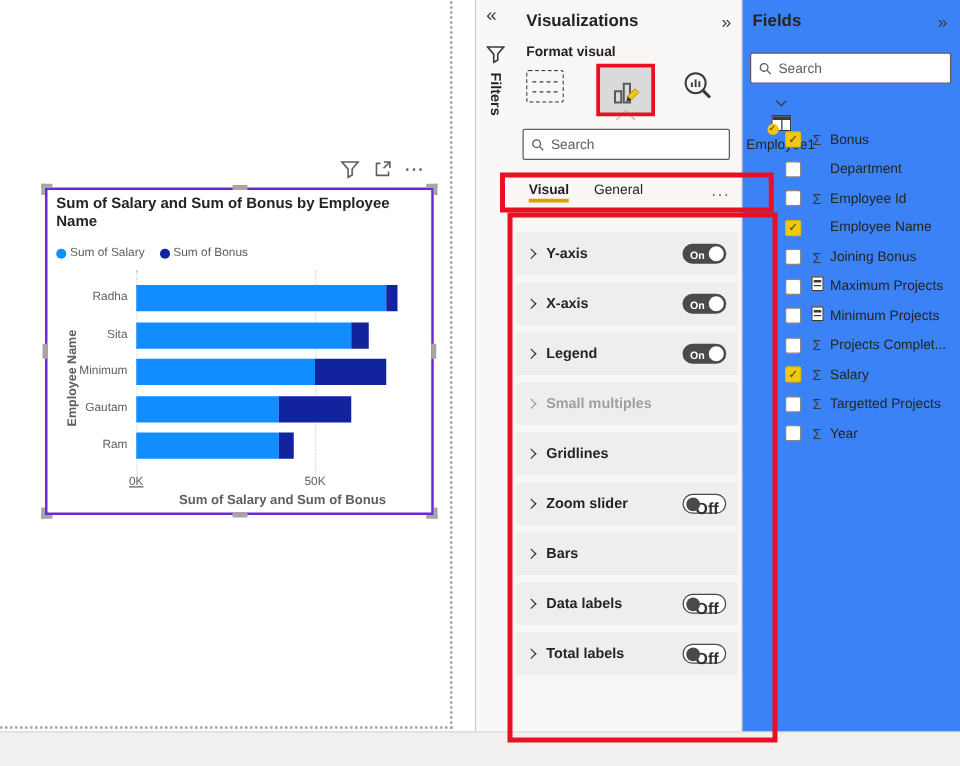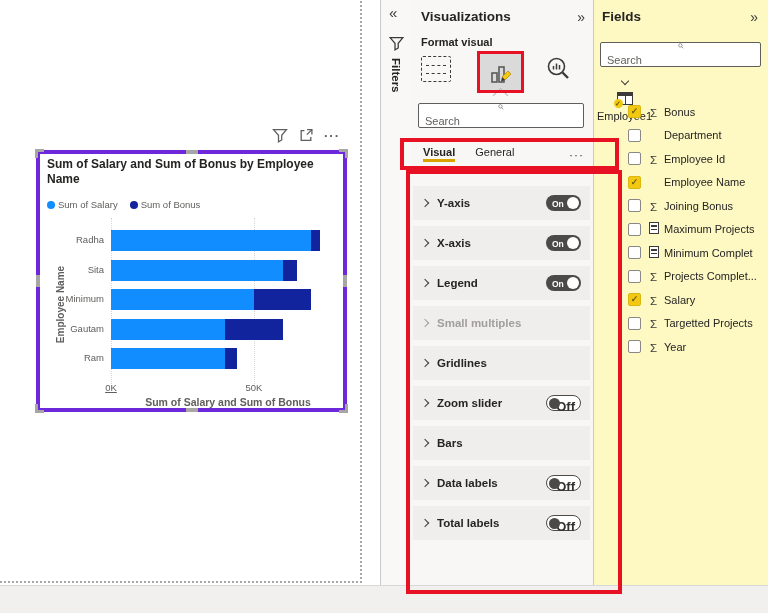--- a/index.html
+++ b/index.html
@@ -7,21 +7,21 @@
               font-family:"Liberation Sans", sans-serif; color:#252423; }
   #stage { position:relative; width:768px; height:613px; background:#fff; }
 
   
   #canvas { position:absolute; left:0; top:0; width:381px; height:585px; background:#fff; }
   #page-outline { position:absolute; left:-4px; top:-4px; width:366px; height:587px;
                   border-right:2px dotted #a9a7a5; border-bottom:2px dotted #a9a7a5; }
 
   
   #chart { position:absolute; left:36px; top:150px; width:311px; height:262px;
-           background:#fff; border:4px solid #6d28d9; }
+           background:#fff; border:2px solid #6d28d9; }
   .h-corner { position:absolute; width:9px; height:9px; }
   .h-tl { top:-5px; left:-5px; border-top:3px solid #a8a6a4; border-left:3px solid #a8a6a4; }
   .h-tr { top:-5px; right:-5px; border-top:3px solid #a8a6a4; border-right:3px solid #a8a6a4; }
   .h-bl { bottom:-5px; left:-5px; border-bottom:3px solid #a8a6a4; border-left:3px solid #a8a6a4; }
   .h-br { bottom:-5px; right:-5px; border-bottom:3px solid #a8a6a4; border-right:3px solid #a8a6a4; }
   .h-mt { position:absolute; top:-4px; left:50%; margin-left:-6px; width:12px; height:4px; background:#a8a6a4; }
   .h-mb { position:absolute; bottom:-4px; left:50%; margin-left:-6px; width:12px; height:4px; background:#a8a6a4; }
   .h-ml { position:absolute; left:-4px; top:50%; margin-top:-6px; width:4px; height:12px; background:#a8a6a4; }
   .h-mr { position:absolute; right:-4px; top:50%; margin-top:-6px; width:4px; height:12px; background:#a8a6a4; }
 
@@ -70,21 +70,21 @@
   #build-icon::before { content:""; position:absolute; left:4px; right:4px; top:8px;
                         border-top:1.4px dashed #3b3a39; }
   #build-icon::after { content:""; position:absolute; left:4px; right:4px; top:16px;
                        border-top:1.4px dashed #3b3a39; }
   #format-icon { position:absolute; left:69px; top:54px; width:42px; height:38px;
                  background:#dadada; display:flex; align-items:center; justify-content:center; }
   #analytics-icon { position:absolute; left:135px; top:56px; }
   #tab-notch { position:absolute; left:84px; top:90px; width:11px; height:11px; background:#f8f7f6;
                border-top:1px solid #b5b3b1; border-left:1px solid #b5b3b1; transform:rotate(45deg); }
   .searchbox { position:absolute; height:25px; background:#fff; border:1px solid #605e5c;
-               border-radius:2px; display:flex; align-items:center; padding:0 6px; gap:5px;flex-direction:column; }
+               border-radius:2px; display:flex; align-items:center; padding:0 6px; gap:5px; }
   .searchbox input { border:none; outline:none; background:transparent; width:100%;
                      font-size:11px; font-family:"Liberation Sans", sans-serif; color:#252423; }
   .searchbox input::placeholder { color:#605e5c; }
   #viz-search { left:7px; top:103px; width:166px; }
   #viz-tabs { position:absolute; left:12px; top:146px; display:flex; gap:20px; }
   .tab { font-size:11px; position:relative; padding-bottom:4px; }
   .tab.selected { font-weight:700; }
   .tab.selected::after { content:""; position:absolute; left:0; right:0; bottom:0;
                          height:3px; background:#D8A200; }
   #tabs-more { position:absolute; left:158px; top:148px; font-size:12px; color:#3b3a39; letter-spacing:1px; }
@@ -102,21 +102,21 @@
   .toggle.on { background:#4c4a48; }
   .toggle.on .tg-txt { position:absolute; left:6px; top:3.5px; font-size:8.5px; font-weight:700; color:#fff; }
   .toggle.on .tg-knob { position:absolute; right:2px; top:2px; width:12px; height:12px;
                         border-radius:50%; background:#fff; }
   .toggle.off { background:#fff; border:1px solid #4c4a48; }
   .toggle.off .tg-txt { position:absolute; right:5px; top:2.5px; font-size:13px; font-weight:700; color:#323130; }
   .toggle.off .tg-knob { position:absolute; left:2px; top:1.5px; width:11px; height:11px;
                          border-radius:50%; background:#4c4a48; }
 
   
-  #fields-pane { position:absolute; left:594px; top:0; width:174px; height:585px; background:#fef9c3; }
+  #fields-pane { position:absolute; left:594px; top:0; width:174px; height:585px; background:#3b82f6; }
   #fields-header { position:absolute; left:8px; right:10px; top:9px; display:flex; justify-content:space-between; }
   #fields-title { font-size:13.5px; font-weight:700; }
   #fields-search { left:6px; top:42px; width:161px; }
   #tree-row { position:absolute; left:3px; top:78px; display:flex; align-items:center; gap:5px;flex-direction:column; }
   .tbl-icon { position:relative; width:16px; height:13px; border:1px solid #3b3a39; background:#fff; }
   .tbl-icon::before { content:""; position:absolute; left:0; right:0; top:0; height:3px; background:#3b3a39; }
   .tbl-icon::after { content:""; position:absolute; left:7px; top:3px; bottom:0; border-left:1px solid #3b3a39; }
   .tbl-badge { position:absolute; left:-4px; bottom:-4px; width:9px; height:9px; border-radius:50%;
                background:#F2C811; color:#6e5c10; font-size:7px; font-weight:700;
                line-height:9px; text-align:center; }
@@ -370,21 +370,21 @@
           <span class="field-label">Joining Bonus</span>
         </div>
         <div class="field-row">
           <span class="cbx"></span>
           <span class="ficon"><span class="calc"></span></span>
           <span class="field-label">Maximum Projects</span>
         </div>
         <div class="field-row">
           <span class="cbx"></span>
           <span class="ficon"><span class="calc"></span></span>
-          <span class="field-label">Minimum Complet</span>
+          <span class="field-label">Minimum Projects</span>
         </div>
         <div class="field-row">
           <span class="cbx"></span>
           <span class="ficon"><span class="sigma">Σ</span></span>
           <span class="field-label">Projects Complet...</span>
         </div>
         <div class="field-row">
           <span class="cbx checked">✓</span>
           <span class="ficon"><span class="sigma">Σ</span></span>
           <span class="field-label">Salary</span>

